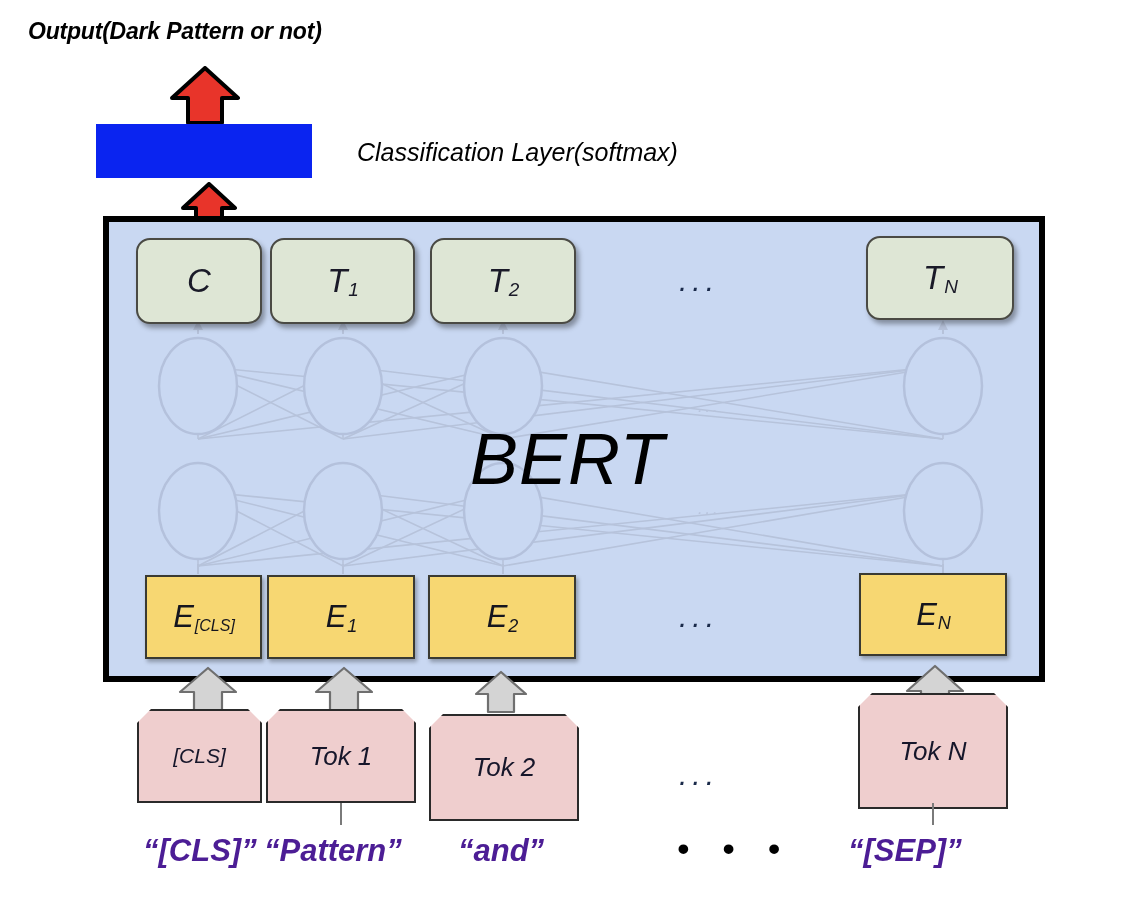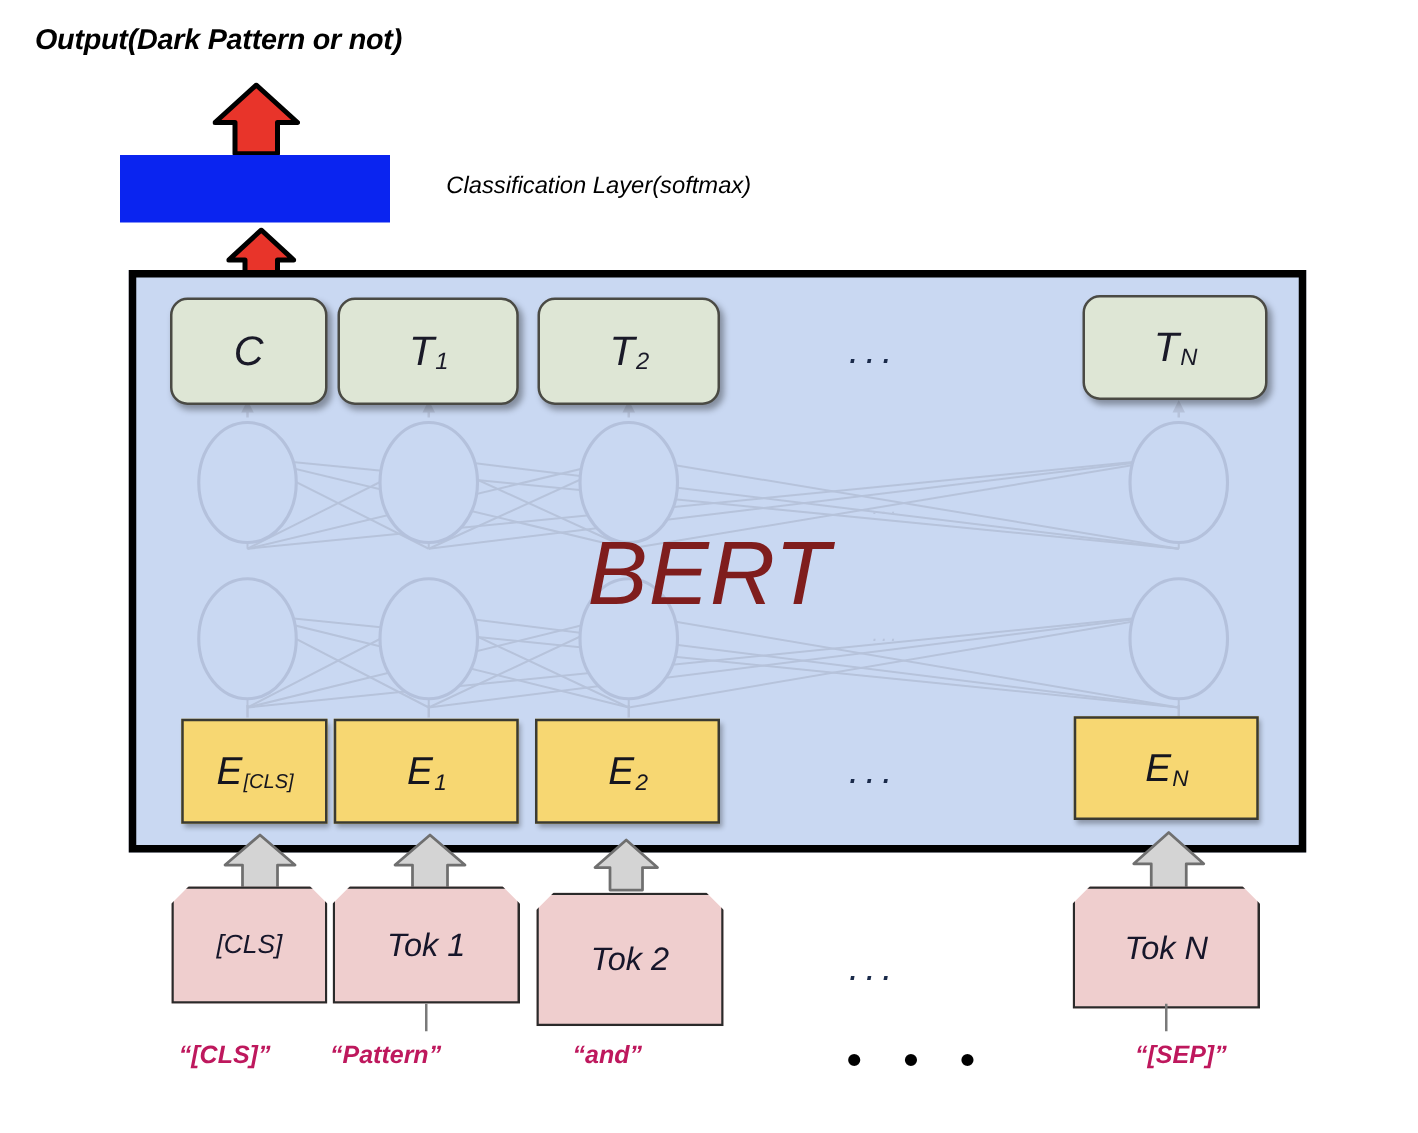--- a/index.html
+++ b/index.html
@@ -34,21 +34,21 @@
   #classification-bar {
     left: 96px;
     top: 124px;
     width: 216px;
     height: 54px;
     background: #0a24f0;
   }
   #classification-label {
     left: 357px;
     top: 138px;
-    font-size: 19px;
+    font-size: 25px;
     color: #000000;
     white-space: nowrap;
   }
 
   
   .red-arrow { position: absolute; }
   .red-arrow svg { display: block; }
 
   
   #bert-box {
@@ -57,21 +57,21 @@
     width: 942px;
     height: 466px;
     background: #c9d8f2;
     border: 6px solid #000000;
     box-sizing: border-box;
   }
   #bert-word {
     left: 470px;
     top: 418px;
     font-size: 72px;
-    color: #7f1d1d;
+    color: #000000;
     letter-spacing: 1px;
     white-space: nowrap;
   }
   #bert-net { left: 103px; top: 216px; }
   #bert-net svg { display: block; }
 
   
   .t-box {
     background: #dee6d5;
     border: 2.5px solid #4a4a44;
@@ -152,23 +152,23 @@
   }
   .dots-faint {
     color: #b8c4dd;
     font-size: 16px;
     letter-spacing: 3px;
     white-space: nowrap;
   }
 
   
   .word-label {
-    font-size: 20px;
+    font-size: 31px;
     font-weight: bold;
-    color: #be185d;
+    color: #4c1d95;
     white-space: nowrap;
   }
 </style>
 </head>
 <body>
 
 <div id="canvas">
 
   <div class="abs" id="output-title">Output(Dark Pattern or not)</div>
 
@@ -345,32 +345,32 @@
   </div>
 
   <div class="abs tok-box" style="left:266px; top:709px; width:150px; height:94px;align-items:center;">
     <span>Tok 1</span>
   </div>
 
   <div class="abs tok-box" style="left:429px; top:714px; width:150px; height:107px;">
     <span>Tok 2</span>
   </div>
 
-  <div class="abs tok-box" style="left:858px; top:709px; width:150px; height:98px;">
+  <div class="abs tok-box" style="left:858px; top:693px; width:150px; height:116px;">
     <span>Tok N</span>
   </div>
 
   <div class="abs dots" style="left:679px; top:758px;">...</div>
 
   <div class="abs stub" style="left:340px; top:803px; height:22px;"></div>
   <div class="abs stub" style="left:932px; top:803px; height:22px;"></div>
 
   <div class="abs word-label" style="left:143px; top:833px;">“[CLS]”</div>
 
   <div class="abs word-label" style="left:264px; top:833px;">“Pattern”</div>
 
   <div class="abs word-label" style="left:458px; top:833px;">“and”</div>
 
   <div class="abs dots-bottom" style="left:677px; top:829px;">• • •</div>
 
-  <div class="abs word-label" style="left:908px; top:833px;">“[SEP]”</div>
+  <div class="abs word-label" style="left:848px; top:833px;">“[SEP]”</div>
 
 </div>
 
 </body></html>

